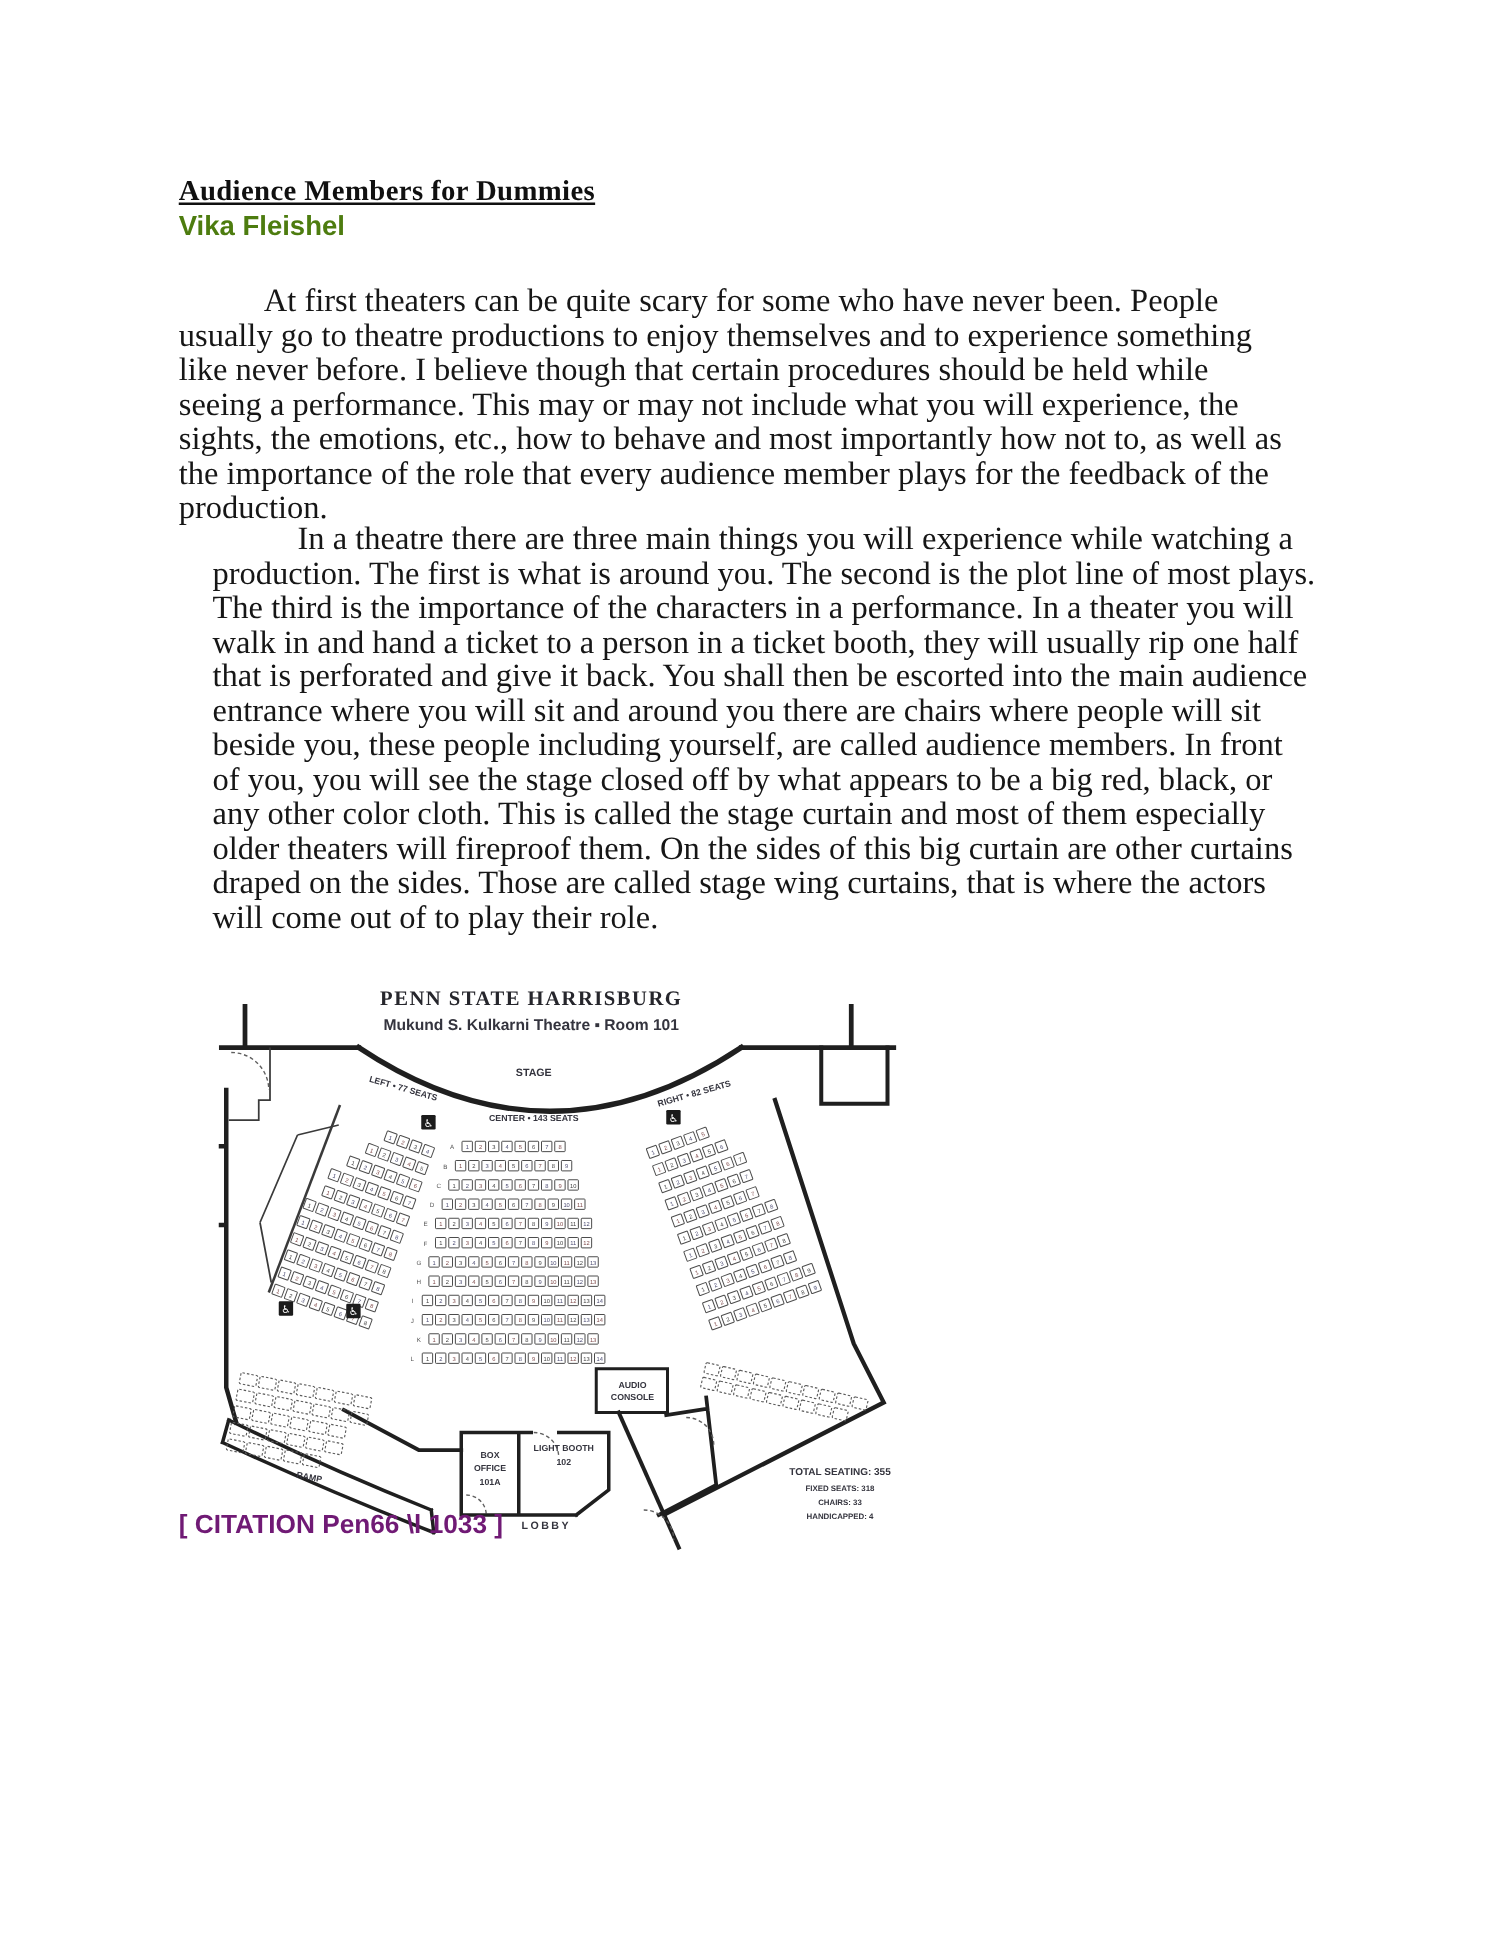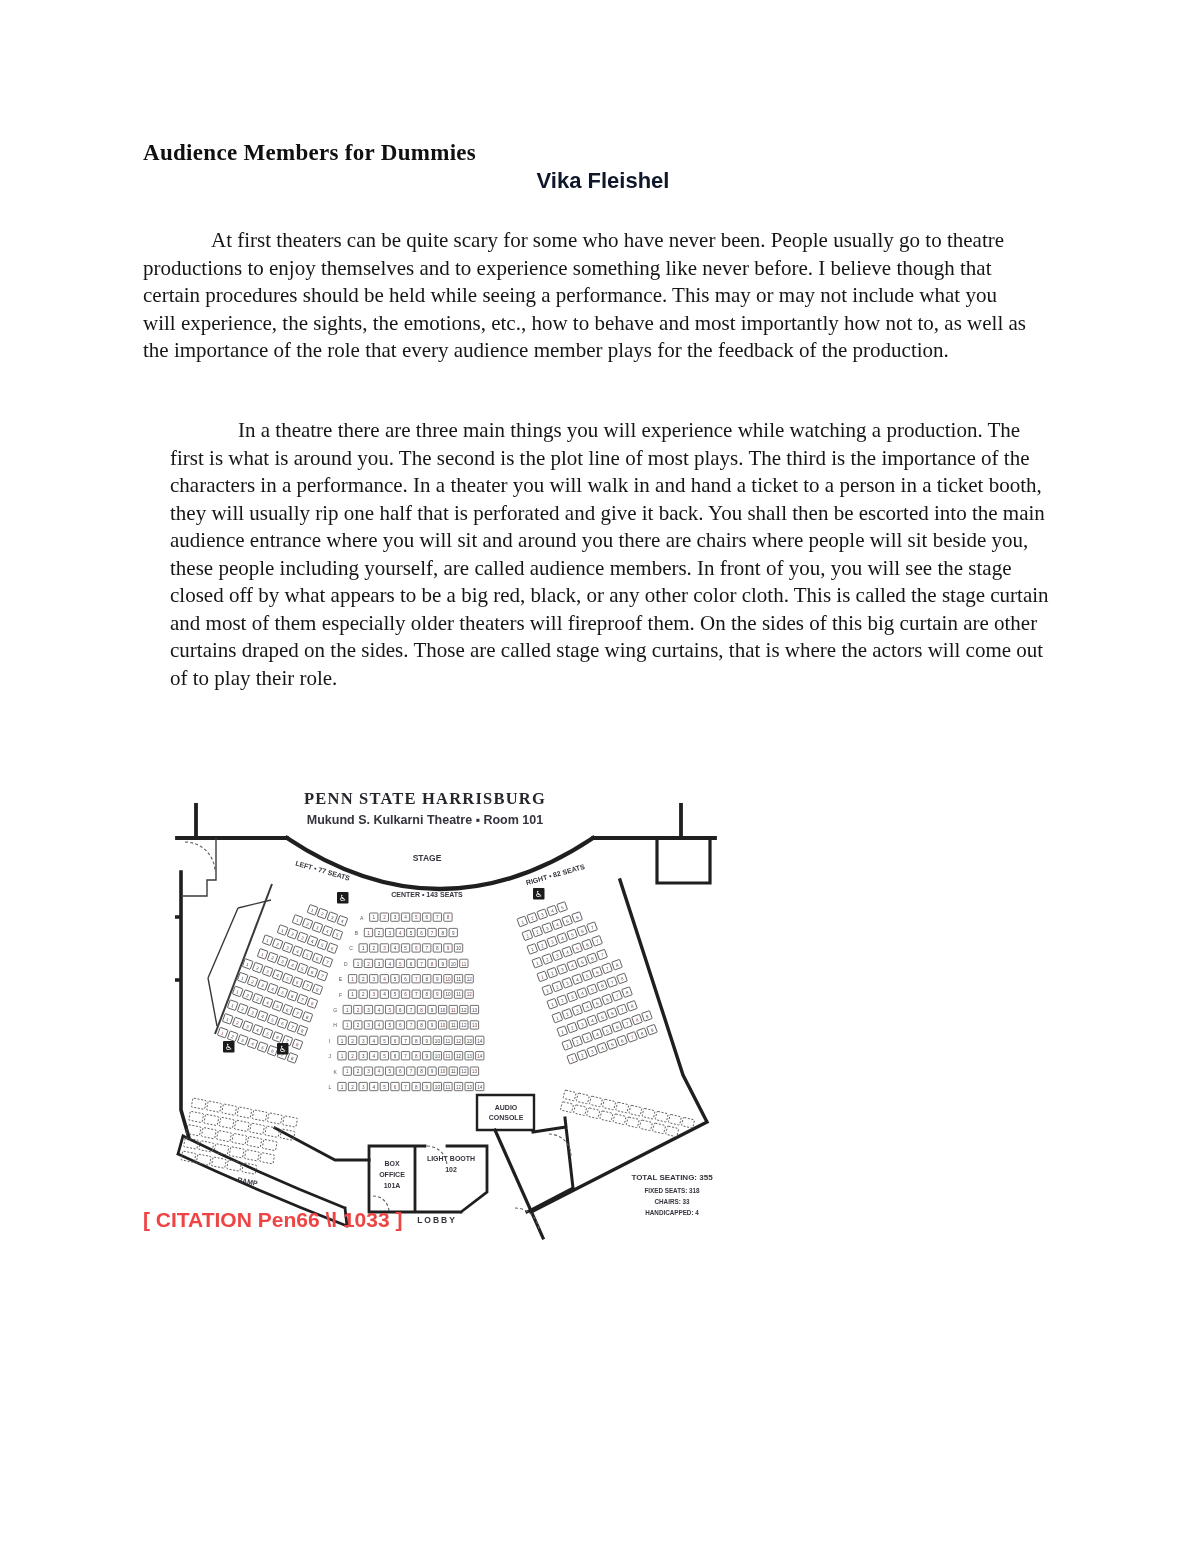--- a/index.html
+++ b/index.html
@@ -1,27 +1,27 @@
 <!DOCTYPE html>
 <html><head>
 <meta charset="utf-8">
 <style>
   html,body{margin:0;padding:0;background:#ffffff;}
   .page{position:relative;width:1200px;height:1553px;background:#fff;overflow:hidden;
         font-family:"Liberation Serif",serif;color:#141414;}
   .doc-title{position:absolute;left:143px;top:140px;width:920px;margin:0;
-             font:bold 23px/1.15 "Liberation Serif",serif;letter-spacing:.3px;color:#101010;}
+             font:bold 23px/1.15 "Liberation Serif",serif;letter-spacing:.3px;color:#101010;text-decoration:underline;}
   .doc-author{position:absolute;left:143px;top:168px;width:920px;margin:0;
-              font:bold 22px/1.15 "Liberation Sans",sans-serif;color:#0f172a;text-align:center;}
+              font:bold 22px/1.15 "Liberation Sans",sans-serif;color:#4d7c0f;}
   .para{position:absolute;left:143px;width:884px;margin:0;text-indent:68px;
-        font-size:21px;line-height:27.5px;text-align:left;color:#161616;}
+        font-size:26px;line-height:27.5px;text-align:left;color:#161616;}
   .para1{top:227px;}
   .para2{top:417px;margin-left:27px;}
   .citation{position:absolute;left:143px;top:1208px;margin:0;
-            font:600 21px "Liberation Sans",sans-serif;color:#ef4444;text-align:right;}
+            font:600 21px "Liberation Sans",sans-serif;color:#701a75;text-align:right;}
   .figure-wrap{position:absolute;left:175px;top:780px;width:545px;height:462px;}
   
   .fig-title{font:bold 16.5px "Liberation Serif",serif;letter-spacing:1.2px;fill:#26262c;}
   .fig-sub{font:bold 12.5px "Liberation Sans",sans-serif;fill:#34343e;}
   .ft{font-family:"Liberation Sans",sans-serif;font-weight:bold;fill:#34343e;}
   .f8{font-size:8.5px;} .f7{font-size:7px;} .f65{font-size:6.3px;} .f80{font-size:8px;}
   .wall{stroke:#1f1f1f;fill:none;stroke-linecap:square;}
   .thin{stroke:#3a3a3a;fill:none;}
   .arc{stroke:#5f5f5f;fill:none;stroke-width:1.1;stroke-dasharray:3 2.2;}
   .seat{fill:#ffffff;stroke:#4c4c4c;stroke-width:.8;}

